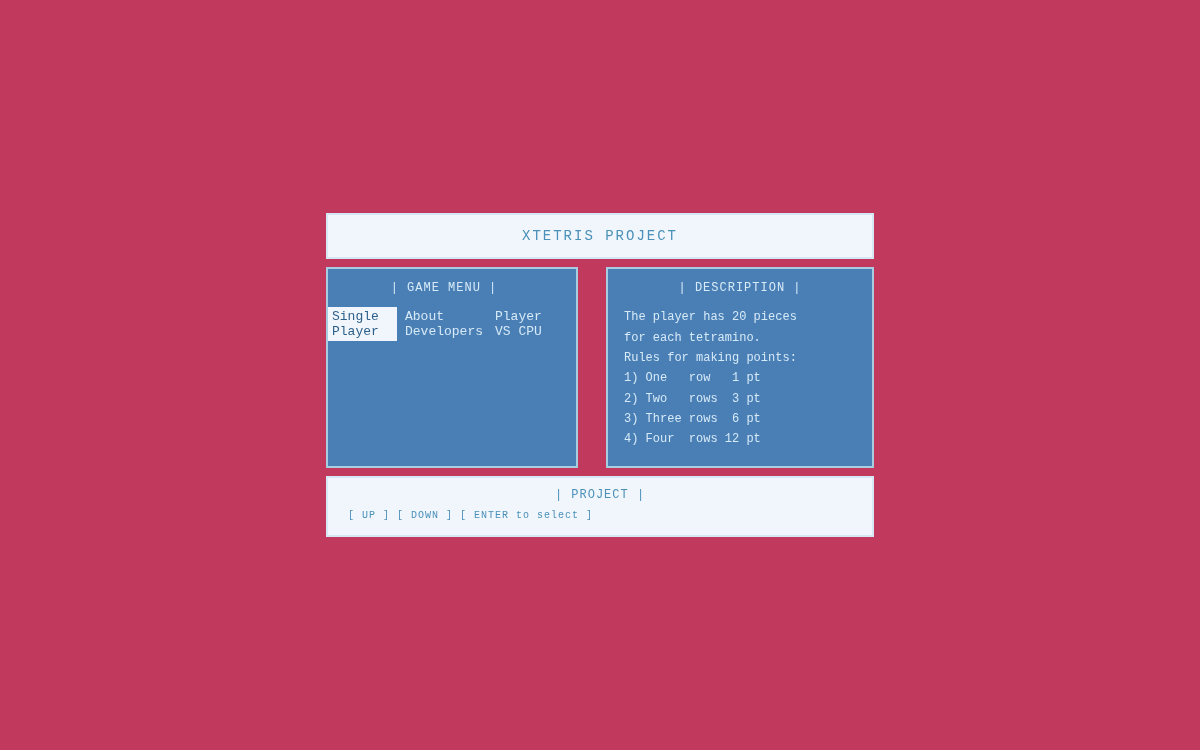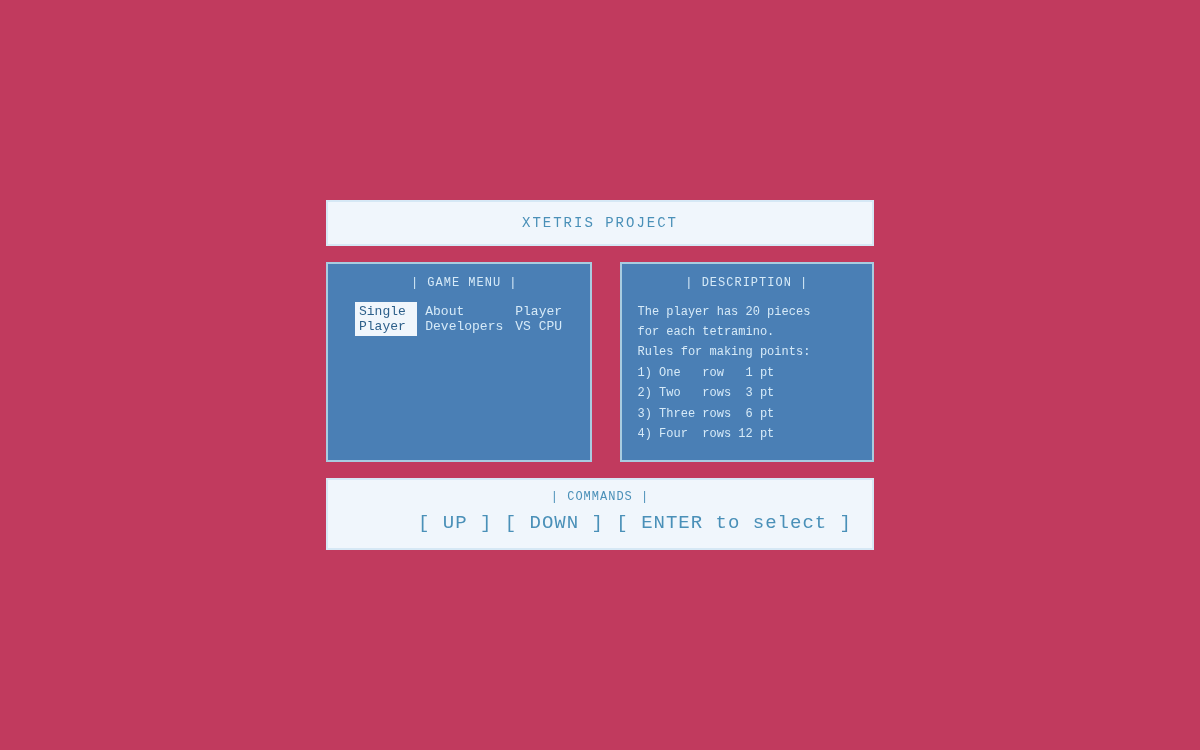--- a/index.html
+++ b/index.html
@@ -16,21 +16,21 @@
       align-items: center;
       justify-content: center;
       font-family: 'Courier New', Courier, monospace;
       overflow: hidden;
     }
 
     .main-container {
       width: 548px;
       display: flex;
       flex-direction: column;
-      gap: 8px;
+      gap: 0;
     }
 
     
     .title-box {
       border: 2px solid #d6e8f5;
       background-color: #f0f6fc;
       padding: 12px 20px;
       text-align: center;
       margin-bottom: 8px;
     }
@@ -47,21 +47,21 @@
       display: flex;
       gap: 8px;
       margin-bottom: 8px;
     }
 
     
     .game-menu-panel {
       flex: 1;
       background-color: #4a7fb5;
       border: 2px solid #a8cce0;
-      padding: 12px 16px 16px 27px;
+      padding: 12px 16px 16px 0;
     }
 
     .panel-header {
       text-align: center;
       color: #d6eaf8;
       font-size: 12px;
       letter-spacing: 1px;
       margin-bottom: 12px;
       font-family: 'Courier New', Courier, monospace;
     }
@@ -113,23 +113,23 @@
     .commands-header {
       text-align: center;
       color: #4a90b8;
       font-size: 12px;
       letter-spacing: 1px;
       margin-bottom: 8px;
       font-family: 'Courier New', Courier, monospace;
     }
 
     .commands-text {
-      text-align: right;
+      text-align: left;
       color: #4a90b8;
-      font-size: 19px;
+      font-size: 10px;
       font-family: 'Courier New', Courier, monospace;
       letter-spacing: 1px;
     }
   </style>
 </head>
 <body>
 
 <div class="main-container">
 
   <div class="title-box">
@@ -154,17 +154,17 @@
 Rules for making points:
 1) One   row   1 pt
 2) Two   rows  3 pt
 3) Three rows  6 pt
 4) Four  rows 12 pt</div>
     </div>
 
   </div>
 
   <div class="commands-box">
-    <div class="commands-header">| COMMANDS |</div>
+    <div class="commands-header">| PROJECT |</div>
     <div class="commands-text">[ UP ]  [ DOWN ]  [ ENTER to select ]</div>
   </div>
 
 </div>
 
 </body></html>

